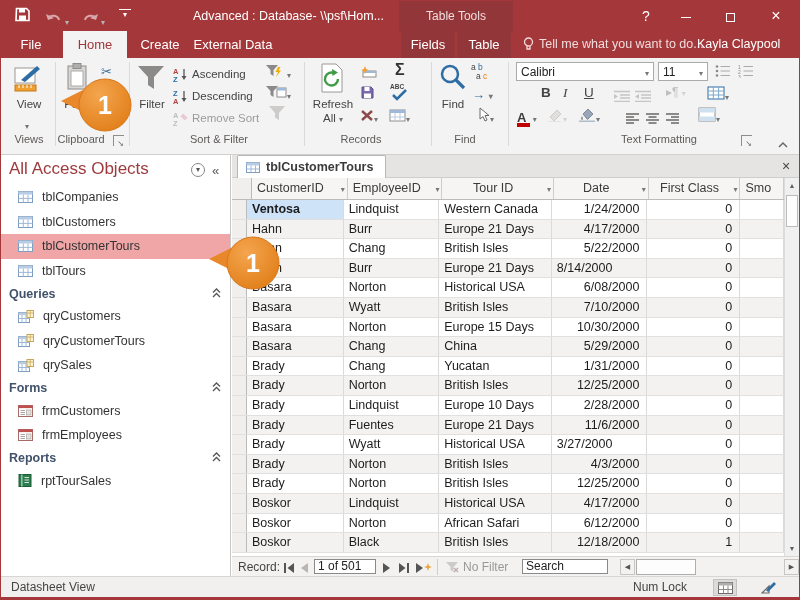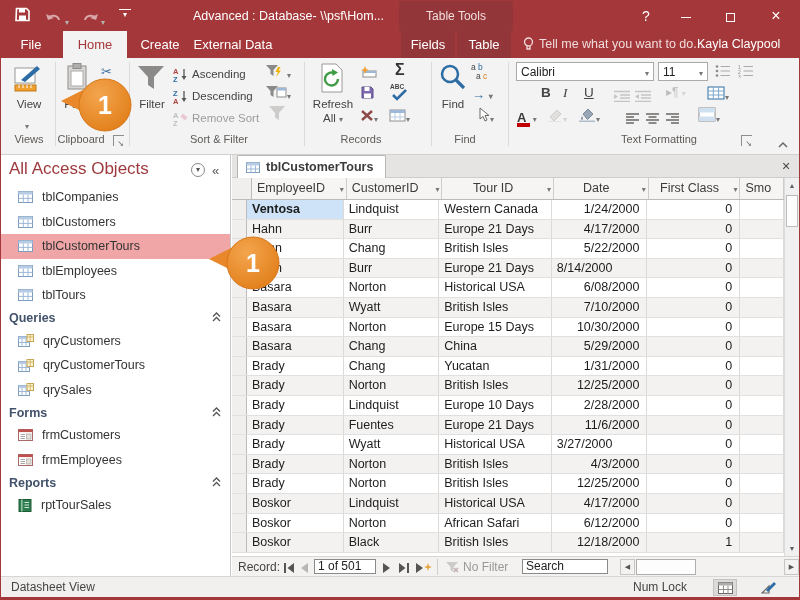--- a/index.html
+++ b/index.html
@@ -425,28 +425,20 @@
             <path d="M5.3 3.5 V11.5 M10 3.5 V11.5 M0.5 7.4 H14.5" stroke="#9db8d8" stroke-width="1"></path>
           </svg>
           <span>tblCustomerTours</span>
         </div>
         <div class="nav-item">
           <svg width="15" height="12">
             <rect x="0.5" y="0.5" width="14" height="11" fill="#fff" stroke="#7c9cc0"></rect>
             <rect x="0.5" y="0.5" width="14" height="3" fill="#b8cce4"></rect>
             <path d="M5.3 3.5 V11.5 M10 3.5 V11.5 M0.5 7.4 H14.5" stroke="#9db8d8" stroke-width="1"></path>
           </svg>
-          <span>tblEmployees</span>
-        </div>
-        <div class="nav-item">
-          <svg width="15" height="12">
-            <rect x="0.5" y="0.5" width="14" height="11" fill="#fff" stroke="#7c9cc0"></rect>
-            <rect x="0.5" y="0.5" width="14" height="3" fill="#b8cce4"></rect>
-            <path d="M5.3 3.5 V11.5 M10 3.5 V11.5 M0.5 7.4 H14.5" stroke="#9db8d8" stroke-width="1"></path>
-          </svg>
           <span>tblTours</span>
         </div>
         <div class="nav-grp-hd">
           <span>Queries</span>
           <span class="chev"><svg width="11" height="10">
               <path d="M2 4.5 L5.5 1 L9 4.5 M2 9 L5.5 5.5 L9 9" fill="none" stroke="#555" stroke-width="1.3"></path>
             </svg></span>
         </div>
         <div class="nav-item">
           <svg width="16" height="13">
@@ -527,22 +519,22 @@
             <rect x="0.5" y="0.5" width="13" height="3" fill="#b8cce4"></rect>
             <path d="M5 3.5 V10.5 M9.5 3.5 V10.5 M0.5 7 H13.5" stroke="#9db8d8" stroke-width="1"></path>
           </svg>
         <span>tblCustomerTours</span>
       </div>
       <span class="doc-close">×</span>
     </div>
     <div class="datasheet" id="grid">
         <div class="gh-row">
           <div class="gh-cell g-selcol" style="width: 15px;"></div>
+          <div class="gh-cell" style="width: 97px; text-align: left;"><span>CustomerID</span><span class="hdr-caret caret"></span></div>
           <div class="gh-cell" style="width: 96px; text-align: left;"><span>EmployeeID</span><span class="hdr-caret caret"></span></div>
-          <div class="gh-cell" style="width: 97px; text-align: left;"><span>CustomerID</span><span class="hdr-caret caret"></span></div>
           <div class="gh-cell" style="width: 113px; text-align: center;"><span>Tour ID</span><span class="hdr-caret caret"></span></div>
           <div class="gh-cell" style="width: 96px; text-align: center;"><span>Date</span><span class="hdr-caret caret"></span></div>
           <div class="gh-cell" style="width: 93px; text-align: center;"><span>First Class</span><span class="hdr-caret caret"></span></div>
           <div class="gh-cell" style="width: 44px; text-align: left;"><span>Smo</span></div>
         </div>
         <div class="g-row">
           <div class="g-cell g-selcol" style="width: 15px;"></div>
           <div class="g-cell sel" style="width: 97px; text-align: left;">Ventosa</div>
           <div class="g-cell" style="width: 96px; text-align: left;">Lindquist</div>
           <div class="g-cell" style="width: 113px; text-align: left;">Western Canada</div>

